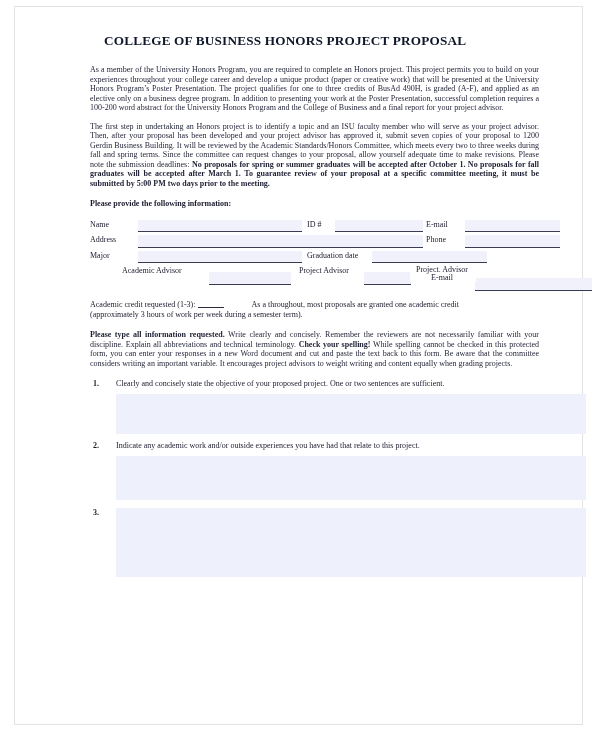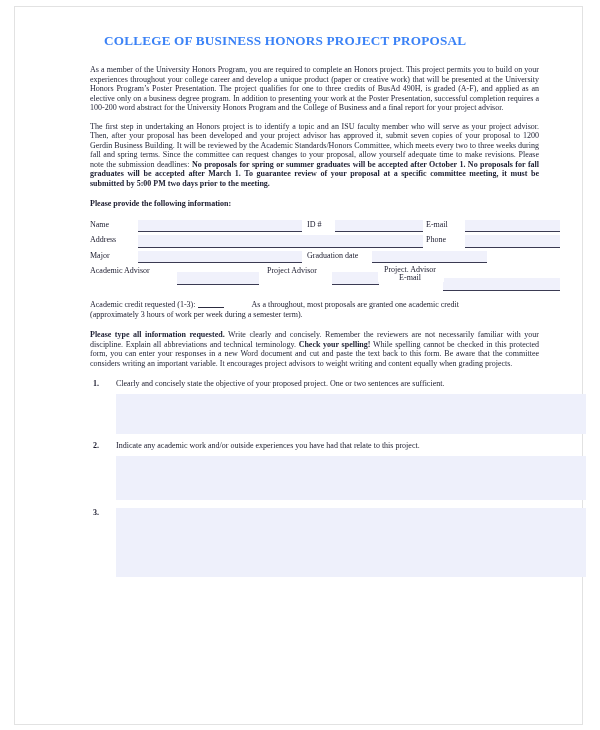--- a/index.html
+++ b/index.html
@@ -35,21 +35,21 @@
     padding: 26px 34px 0 75px;
     box-sizing: border-box;
   }
 
   .doc-title {
     font-size: 13.2px;
     font-weight: bold;
     letter-spacing: 0.2px;
     text-align: left;
     margin: 0 0 16px 14px;
-    color: #3b82f6;
+    color: #0f172a;
     white-space: nowrap;
   }
 
   .para {
     font-size: 8.0px;
     line-height: 9.55px;
     text-align: justify;
     margin: 0 0 9px 0;
     width: 449px;
     color: #1e2034;
@@ -174,21 +174,21 @@
         <span class="ffield" style="left:375px; width:95px;"></span>
       </div>
 
       <div class="frow">
         <span class="flabel" style="left:0;">Major</span>
         <span class="ffield" style="left:48px; width:164px;"></span>
         <span class="flabel" style="left:217px;">Graduation date</span>
         <span class="ffield" style="left:282px; width:115px;"></span>
       </div>
 
-      <div class="frow" style="height:22px;">
+      <div class="frow" style="height:22px;margin-left:32px;">
         <span class="flabel" style="left:0; top:0;">Academic  Advisor</span>
         <span class="ffield" style="left:87px; top:6px; width:82px;"></span>
         <span class="flabel" style="left:177px; top:0;">Project Advisor</span>
         <span class="ffield" style="left:242px; top:6px; width:47px;"></span>
         <span class="flabel two" style="left:288px; top:0; width:64px;">Project. Advisor</span>
         <span class="flabel two" style="left:288px; top:8px; width:64px;">E-mail</span>
         <span class="ffield" style="left:353px; top:12px; width:117px;"></span>
       </div>
 
 

